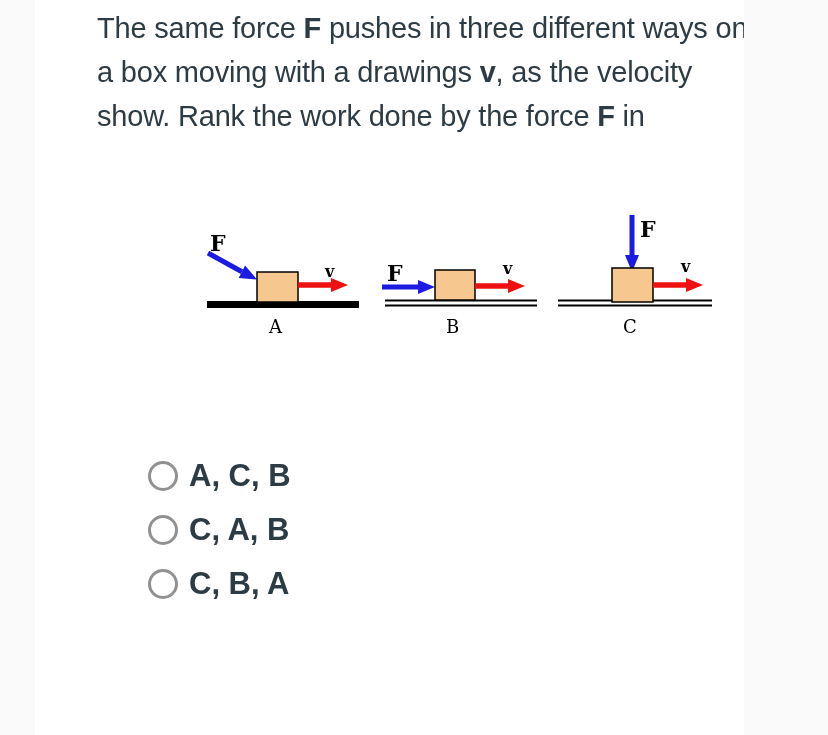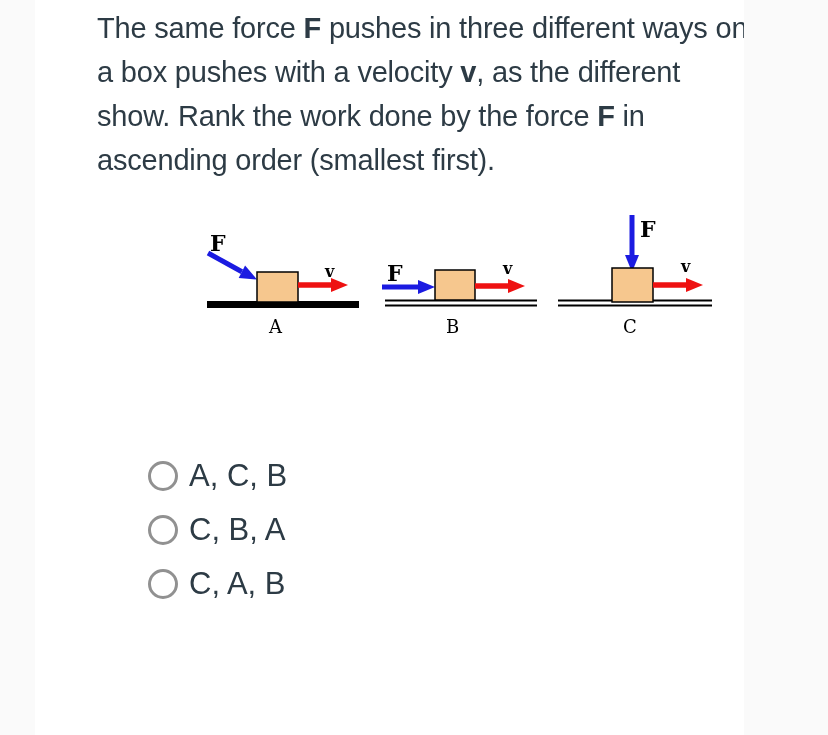--- a/index.html
+++ b/index.html
@@ -23,21 +23,21 @@
   .question .b { font-weight:700; }
 
   .diagram {
     position:absolute; left:150px; top:203px; width:540px; height:135px;
   }
   .diagram text { font-family:"DejaVu Serif", serif; fill:#000000; }
   .flab { font-size:22px; font-weight:bold; }
   .vlab { font-size:16px; font-weight:bold; }
   .slab { font-size:18px; }
 
-  .options { position:absolute; left:113px; top:461px; }
+  .options { position:absolute; left:113px; top:461px;font-weight:bold; }
   .option {
     display:flex; align-items:center; height:30px; margin-bottom:24px;
     cursor:pointer;
   }
   .radio {
     width:30px; height:30px; border:3px solid #919191; border-radius:50%;
     background:#ffffff; flex:0 0 auto;
   }
   .olabel {
     margin-left:11px; font-size:31px; color:#2d3b45; line-height:30px;
@@ -45,23 +45,22 @@
   }
 </style>
 </head>
 <body>
 
 <div class="page">
   <div class="content">
 
     <div class="question">
       <div class="qline"><span>The same force </span><span class="b">F</span><span> pushes in three different ways on</span></div>
-      <div class="qline"><span>a box pushes with a velocity </span><span class="b">v</span><span>, as the different</span></div>
+      <div class="qline"><span>a box moving with a drawings </span><span class="b">v</span><span>, as the velocity</span></div>
       <div class="qline"><span>show. Rank the work done by the force </span><span class="b">F</span><span> in</span></div>
-      <div class="qline"><span>ascending order (smallest first).</span></div>
     </div>
 
     <svg class="diagram" viewBox="0 0 540 135">
 
       <g>
         <rect x="22" y="98" width="152" height="7" fill="#000000"></rect>
         <line x1="23" y1="50" x2="56.9" y2="68.8" stroke="#1b1be1" stroke-width="5"></line>
         <polygon points="72,76.5 53.7,75.0 60.1,62.6" fill="#1b1be1"></polygon>
         <rect x="72" y="69" width="41" height="30" fill="#f6c78e" stroke="#000000" stroke-width="1.5"></rect>
         <line x1="113" y1="82" x2="147" y2="82" stroke="#ee1111" stroke-width="5.5"></line>
@@ -98,22 +97,22 @@
       </g>
     </svg>
 
     <div class="options">
       <div class="option">
         <div class="radio"></div>
         <div class="olabel">A, C, B</div>
       </div>
       <div class="option">
         <div class="radio"></div>
-        <div class="olabel">C, B, A</div>
+        <div class="olabel">C, A, B</div>
       </div>
       <div class="option">
         <div class="radio"></div>
-        <div class="olabel">C, A, B</div>
+        <div class="olabel">C, B, A</div>
       </div>
     </div>
 
   </div>
 </div>
 
 </body></html>

